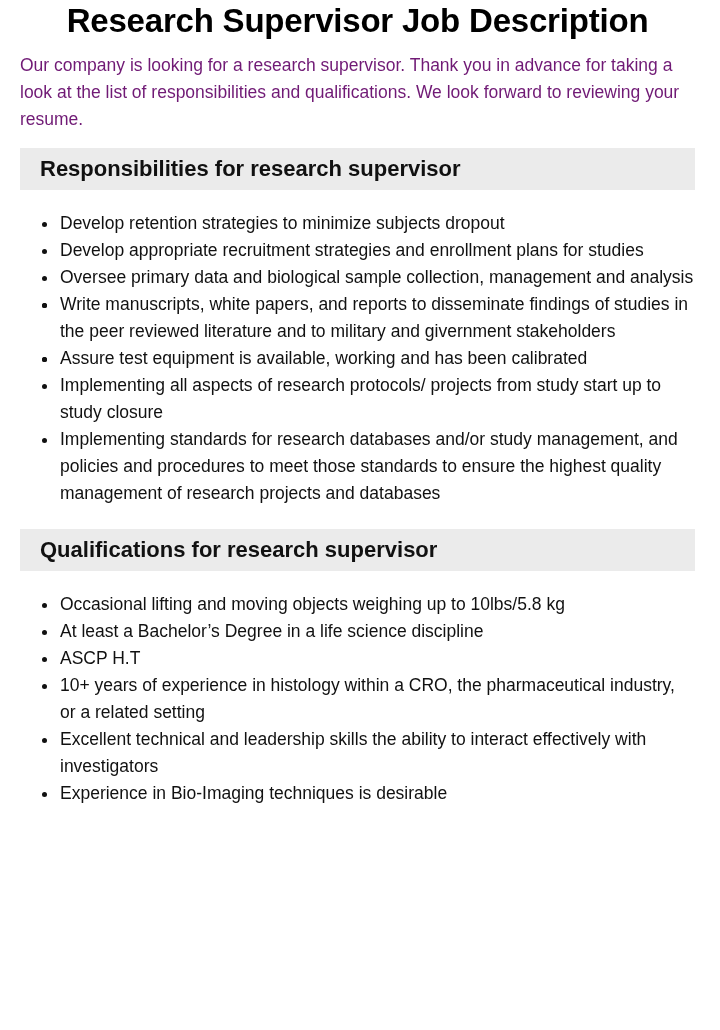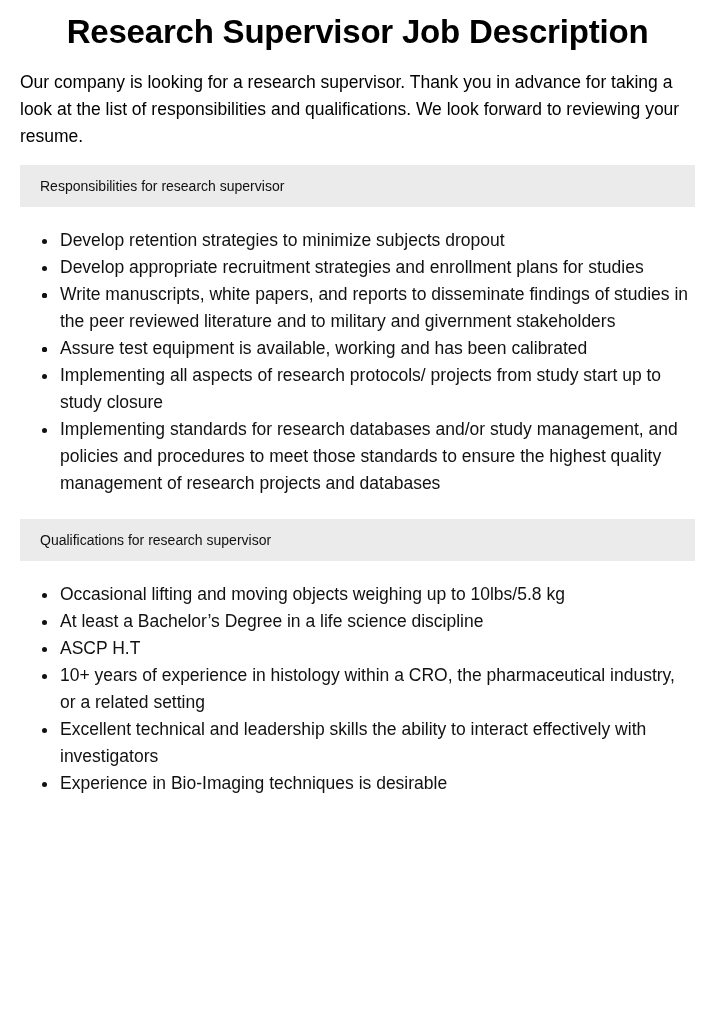--- a/index.html
+++ b/index.html
@@ -15,44 +15,44 @@
       color: #111111;
     }
     .page {
       position: relative;
       width: 720px;
       padding: 0 25px 0 20px;
       box-sizing: border-box;
     }
     .title {
       margin: 0;
-      padding-top: 12px;
+      padding-top: 1px;
       height: 44px;
       font-size: 33px;
       line-height: 40px;
       font-weight: bold;
       text-align: center;
       color: #000000;
       letter-spacing: -0.2px;
     }
     .intro {
-      margin: 13px 0 0 0;
+      margin: 7px 0 0 0;
       font-size: 17.5px;
       line-height: 27px;
-      color: #000000;
+      color: #701a75;
     }
     .section-header {
       margin-top: 15px;
       height: 42px;
       background: #ebebeb;
       display: flex;
       align-items: center;
       padding-left: 20px;
-      font-size: 14px;
-      font-weight: normal;
+      font-size: 22px;
+      font-weight: bold;
       color: #111111;
     }
     .section-header.quals {
       margin-top: 22px;
     }
     ul.items {
       list-style: none;
       margin: 20px 0 0 0;
       padding: 0;
     }
@@ -77,20 +77,21 @@
 <body>
 
 <div class="page">
   <h1 class="title">Research Supervisor Job Description</h1>
   <p class="intro">Our company is looking for a research supervisor. Thank you in advance for taking a look at the list of responsibilities and qualifications. We look forward to reviewing your resume.</p>
 
   <div class="section-header">Responsibilities for research supervisor</div>
   <ul class="items">
     <li><span class="bullet"></span><span>Develop retention strategies to minimize subjects dropout</span></li>
     <li><span class="bullet"></span><span>Develop appropriate recruitment strategies and enrollment plans for studies</span></li>
+    <li><span class="bullet"></span><span>Oversee primary data and biological sample collection, management and analysis</span></li>
     <li><span class="bullet"></span></li>
     <li><span class="bullet"></span><span>Write manuscripts, white papers, and reports to disseminate findings of studies in the peer reviewed literature and to military and givernment stakeholders</span></li>
     <li><span class="bullet"></span></li>
     <li><span class="bullet"></span><span>Assure test equipment is available, working and has been calibrated</span></li>
     <li><span class="bullet"></span><span>Implementing all aspects of research protocols/ projects from study start up to study closure</span></li>
     <li><span class="bullet"></span><span>Implementing standards for research databases and/or study management, and policies and procedures to meet those standards to ensure the highest quality management of research projects and databases</span></li>
   </ul>
 
   <div class="section-header quals">Qualifications for research supervisor</div>
   <ul class="items">

